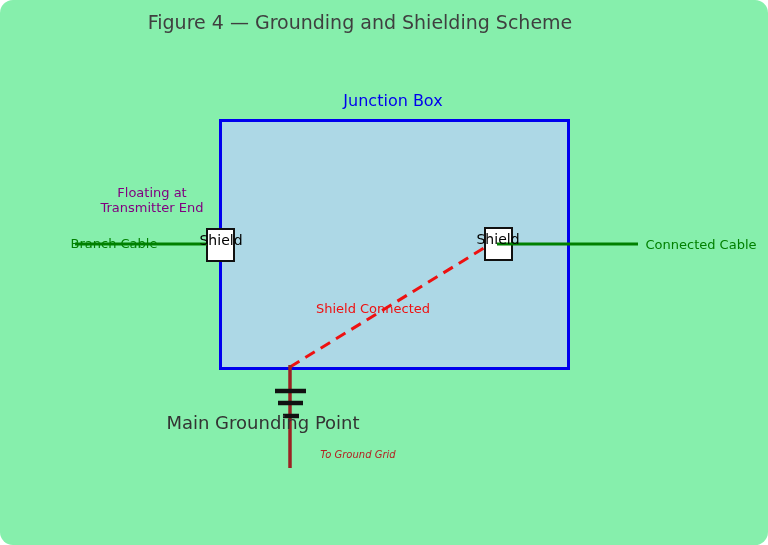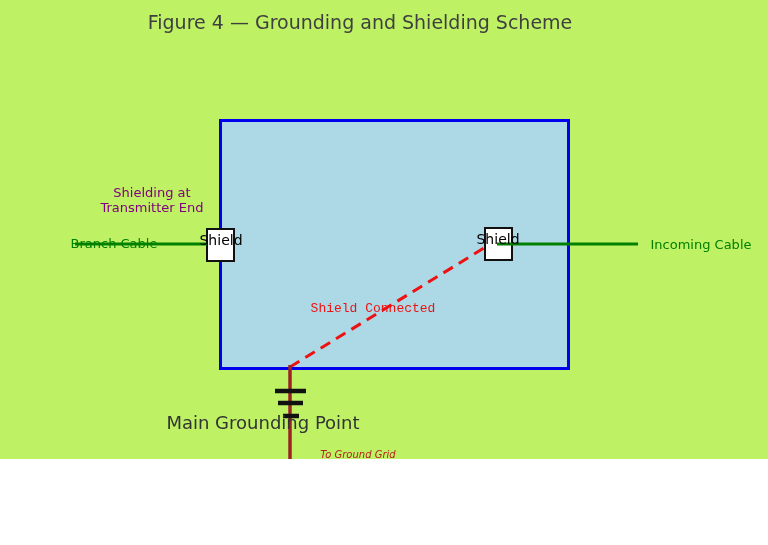--- a/index.html
+++ b/index.html
@@ -4,23 +4,24 @@
 <style>
   html, body {
     margin: 0;
     padding: 0;
     background: #ffffff;
     font-family: "DejaVu Sans", "Liberation Sans", sans-serif;
   }
   .fig {
     position: relative;
     width: 768px;
-    height: 459px;
-    background: #bef264;
+    height: 545px;
+    background: #86efac;
     overflow: hidden;
+    border-radius: 13px;
   }
   .abs { position: absolute; white-space: nowrap; }
   .center { transform: translate(-50%, -50%); }
 
   .fig-title {
     left: 360px; top: 22px;
     font-size: 19px;
     color: #3f3f3f;
     z-index: 5;
   }
@@ -83,21 +84,20 @@
     text-align: center;
     z-index: 4;
   }
   .shield-connected-label {
     left: 373px; top: 308px;
     font-size: 13px;
     line-height: 15px;
     color: #ee1111;
     text-align: center;
     z-index: 4;
-    font-family: Liberation Mono, monospace;
   }
   .main-ground-label {
     left: 263px; top: 422px;
     font-size: 18px;
     color: #333333;
     z-index: 4;
   }
   .ground-grid-label {
     left: 358px; top: 454px;
     font-size: 10px;
@@ -105,20 +105,21 @@
     z-index: 4;
     font-style: italic;
   }
 </style>
 </head>
 <body>
 
 <div class="fig">
 
   <div class="abs center fig-title">Figure 4 — Grounding and Shielding Scheme</div>
+  <div class="abs center jb-label">Junction Box</div>
   <div class="abs junction-box"></div>
 
   <div class="abs shield-box left"></div>
   <div class="abs shield-box right"></div>
 
   <svg class="wiring" viewBox="0 0 768 545">
     <line x1="75" y1="244" x2="207" y2="244" stroke="#008000" stroke-width="3"></line>
     <line x1="497" y1="244" x2="638" y2="244" stroke="#008000" stroke-width="3"></line>
     <line x1="290" y1="367" x2="484" y2="248" stroke="#ee1111" stroke-width="3" stroke-dasharray="11 7"></line>
     <line x1="290" y1="365" x2="290" y2="468" stroke="#9b2323" stroke-width="3.5"></line>
@@ -126,24 +127,24 @@
       <line x1="275" y1="391" x2="306" y2="391" stroke="#111111" stroke-width="4.5"></line>
       <line x1="278" y1="403" x2="303" y2="403" stroke="#111111" stroke-width="4.5"></line>
       <line x1="283" y1="416" x2="299" y2="416" stroke="#111111" stroke-width="4.5"></line>
     </g>
   </svg>
 
   <div class="abs center shield-label left">Shield</div>
   <div class="abs center shield-label right">Shield</div>
 
   <div class="abs center branch-label">Branch Cable</div>
-  <div class="abs center incoming-label">Incoming Cable</div>
+  <div class="abs center incoming-label">Connected Cable</div>
 
   <div class="abs center floating-label">
-    <div>Shielding at</div>
+    <div>Floating at</div>
     <div>Transmitter End</div>
   </div>
   <div class="abs center shield-connected-label">
     <div>Shield Connected</div>
   </div>
   <div class="abs center main-ground-label">Main Grounding Point</div>
   <div class="abs center ground-grid-label">To Ground Grid</div>
 
 </div>
 

